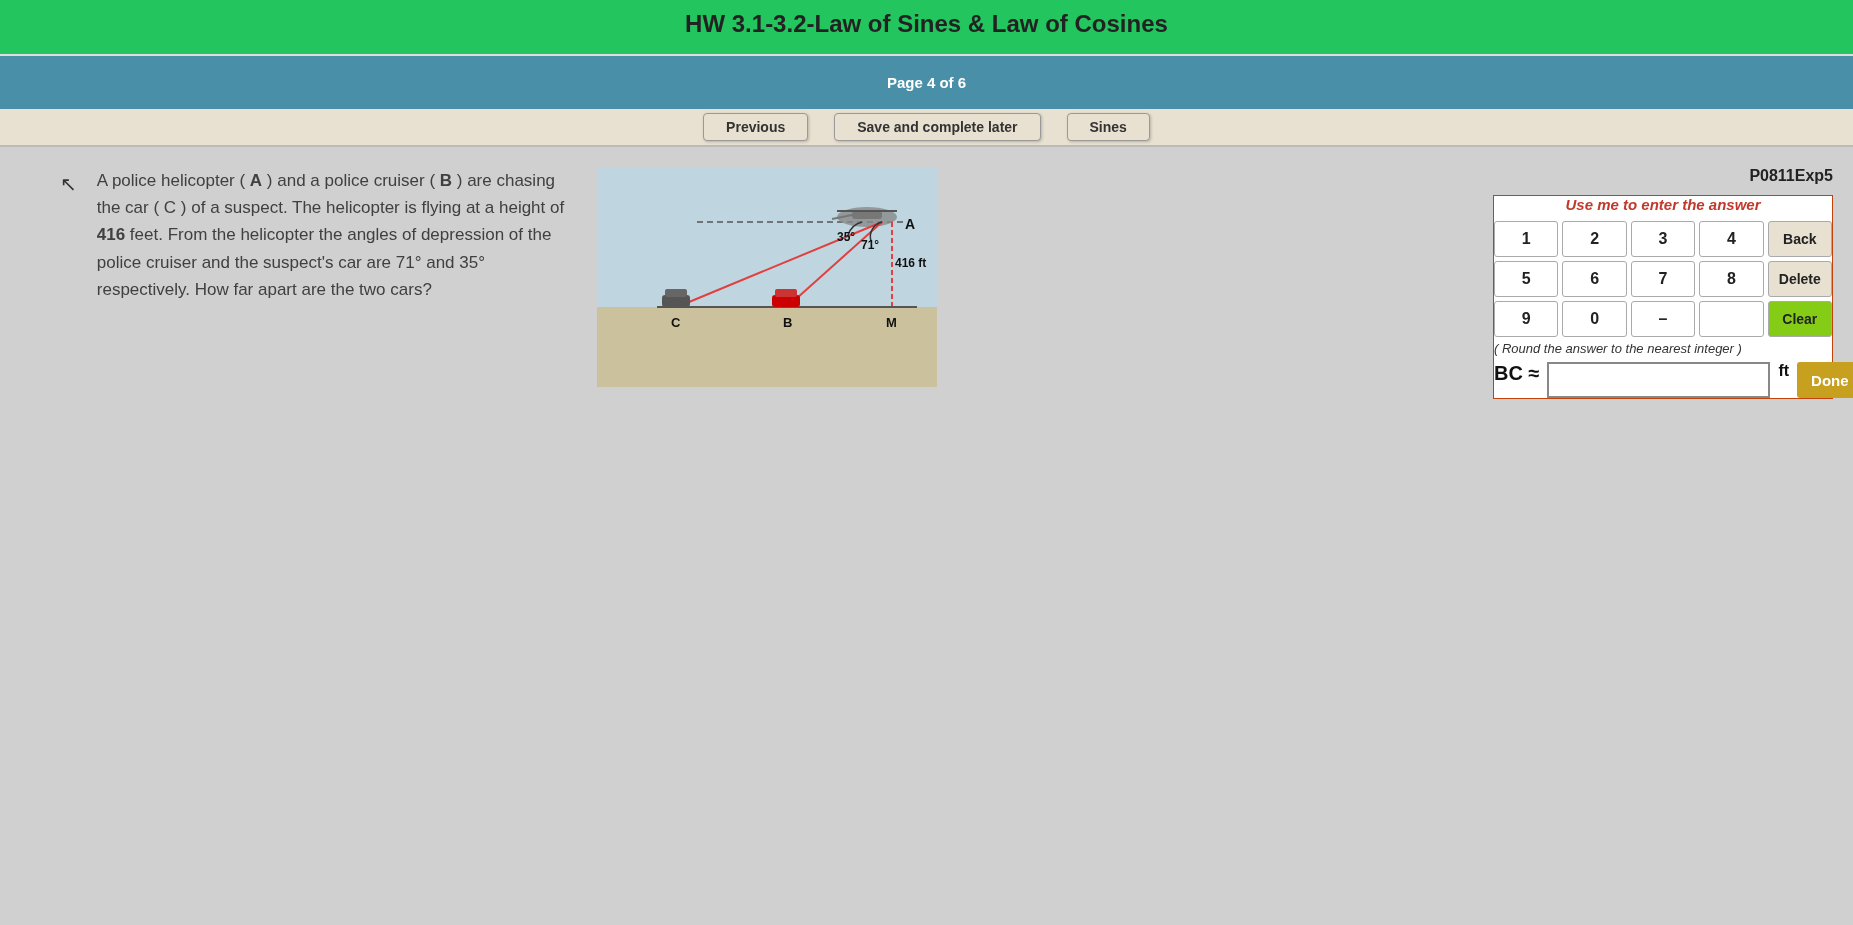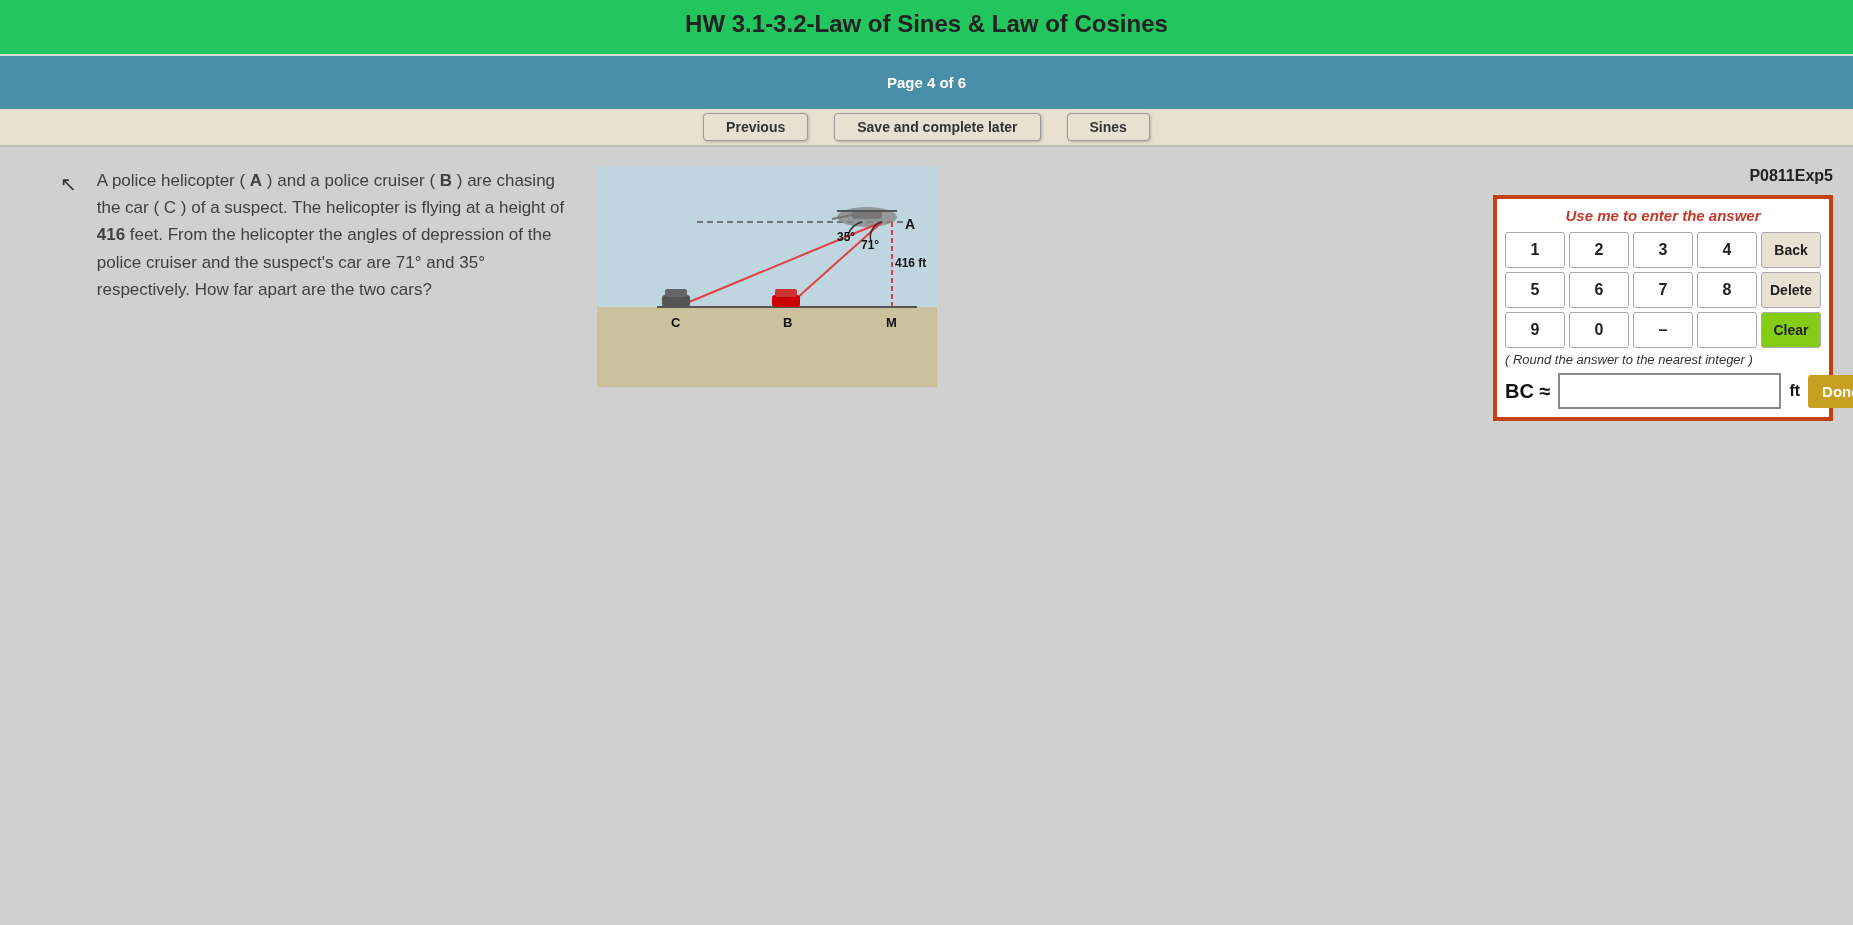--- a/index.html
+++ b/index.html
@@ -113,23 +113,22 @@
 
     .panel-id {
       text-align: right;
       font-size: 16px;
       font-weight: bold;
       color: #222;
       margin-bottom: 4px;
     }
 
     .panel-box {
-      border: 4px solid #c2410c;
+      border: 1px solid #c2410c;
       background: white;
-      padding: 8px;
     }
 
     .use-me-text {
       text-align: center;
       color: #c0392b;
       font-size: 15px;
       font-style: italic;
       margin-bottom: 8px;
       font-weight: bold;
     }
@@ -169,21 +168,20 @@
       font-size: 13px;
       color: #333;
       font-style: italic;
       text-align: left;
       margin-top: 4px;
     }
 
     
     .answer-row {
       display: flex;
-      align-items: center;
       gap: 8px;
       margin-top: 6px;
     }
 
     .bc-label {
       font-size: 20px;
       font-weight: bold;
       color: #111;
       white-space: nowrap;
     }

